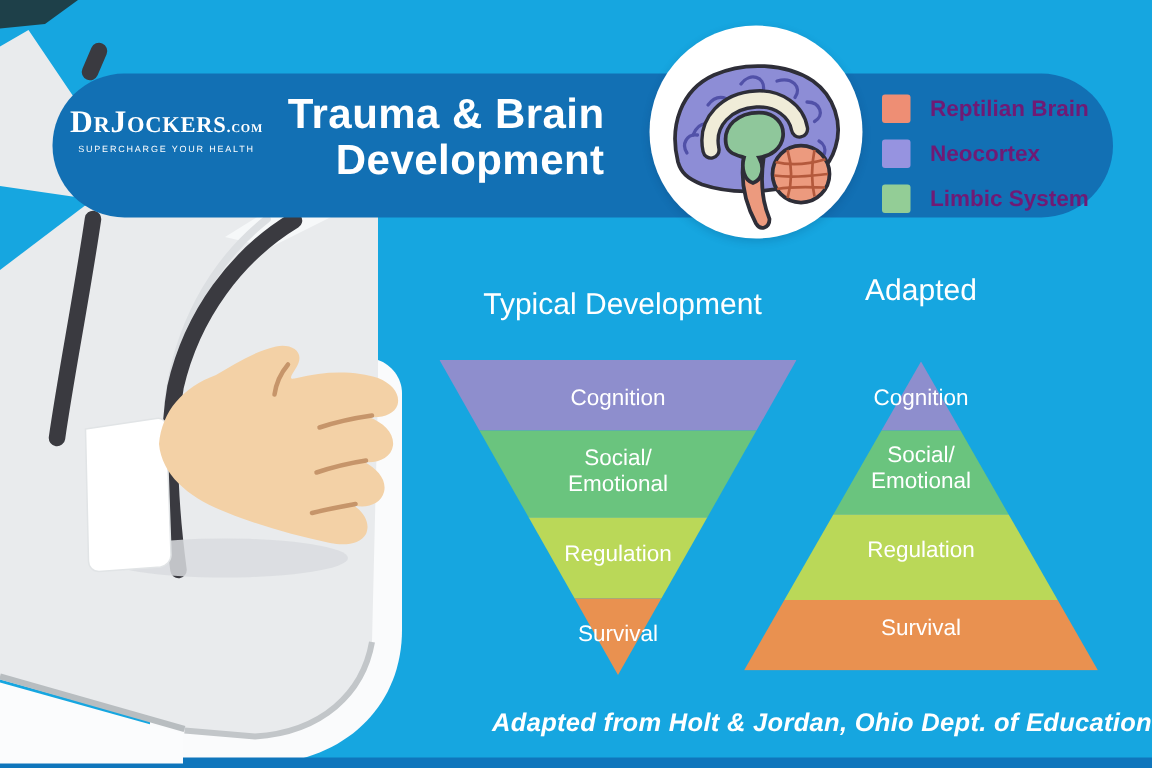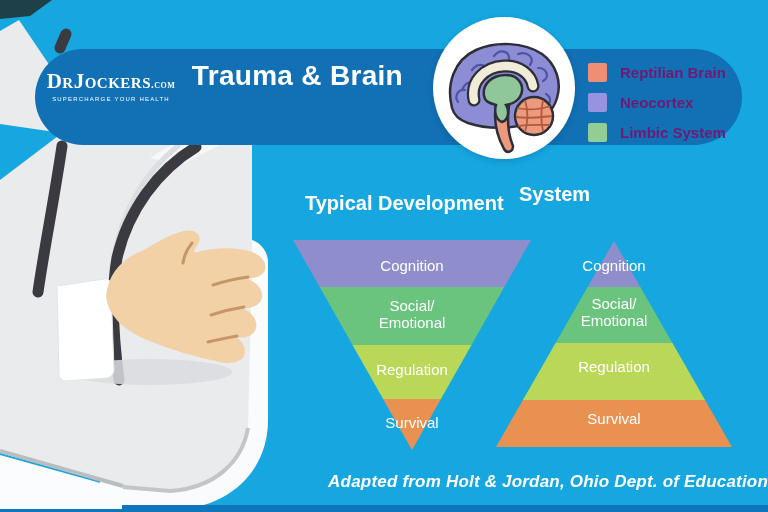--- a/index.html
+++ b/index.html
@@ -19,21 +19,21 @@
          font-size:28px;font-weight:700;line-height:31px;z-index:4;letter-spacing:.3px;}
   
   #brain-circle{left:433px;top:17px;width:142px;height:142px;border-radius:50%;
                 background:#fff;z-index:3;box-shadow:0 2px 6px rgba(0,40,80,.18);}
   
   #legend{left:588px;top:57px;z-index:4;}
   .legend-row{display:flex;align-items:center;height:30px;}
   .swatch{width:19px;height:19px;border-radius:2px;flex:0 0 19px;}
   .legend-label{color:#701a75;font-size:15px;font-weight:700;margin-left:13px;white-space:nowrap;}
   
-  .pyr-heading{color:#fff;font-weight:700;font-size:20px;z-index:2;line-height:25px;}
+  .pyr-heading{color:#fff;font-weight:400;font-size:20px;text-align:center;z-index:2;line-height:25px;}
   #heading-left{left:305px;top:191px;width:220px;}
   #heading-right{left:519px;top:182px;width:190px;}
   
   .band-label{color:#fff;font-size:15px;text-align:center;z-index:2;line-height:17px;width:200px;}
   
   #footer-credit{left:262px;top:472px;width:506px;text-align:right;color:#fff;
                  font-size:17px;font-weight:700;font-style:italic;z-index:2;letter-spacing:.2px;}
   svg{display:block;}
   #scene{left:0;top:0;z-index:1;}
 </style>
@@ -120,20 +120,21 @@
 
 <div id="header-pill" class="abs" style="background-color: rgb(18, 112, 180);"></div>
 
 <div id="logo" class="abs">
   <div class="brand"><span>DrJockers</span><span class="domain">.com</span></div>
   <div class="tagline">SUPERCHARGE YOUR HEALTH</div>
 </div>
 
 <div id="title" class="abs">
   <div>Trauma &amp; Brain</div>
+  <div>Development</div>
 </div>
 
 <div id="brain-circle" class="abs">
   <svg width="142" height="142" viewBox="-71 -77 142 142">
 
     <path d="M-52,14 C-58,-10 -50,-34 -28,-44 C-8,-53 20,-52 38,-40
              C52,-30 58,-12 53,4 C49,18 38,27 24,30 C4,35 -18,35 -36,29
              C-46,25 -50,21 -52,14 Z" stroke="#2E2E38" stroke-width="2.5" fill="#8D8DD6"></path>
     <g stroke="#5151A8" stroke-width="2.2" fill="none" stroke-linecap="round">
       <path d="M-42,-4 C-38,-14 -28,-14 -26,-5"></path>
@@ -178,21 +179,21 @@
     <div class="legend-label">Neocortex</div>
   </div>
   <div class="legend-row">
     <div class="swatch" style="background-color: rgb(147, 205, 150);"></div>
     <div class="legend-label">Limbic System</div>
   </div>
 </div>
 
 <div id="heading-left" class="abs pyr-heading">Typical Development</div>
 <div id="heading-right" class="abs pyr-heading">
-  <div>System</div>
+  <div>Adapted</div>
 </div>
 
 <div class="abs band-label" style="left:312px;top:257px;">Cognition</div>
 <div class="abs band-label" style="left:312px;top:297px;">
   <div>Social/</div>
   <div>Emotional</div>
 </div>
 <div class="abs band-label" style="left:312px;top:361px;">Regulation</div>
 <div class="abs band-label" style="left:312px;top:414px;">Survival</div>
 

